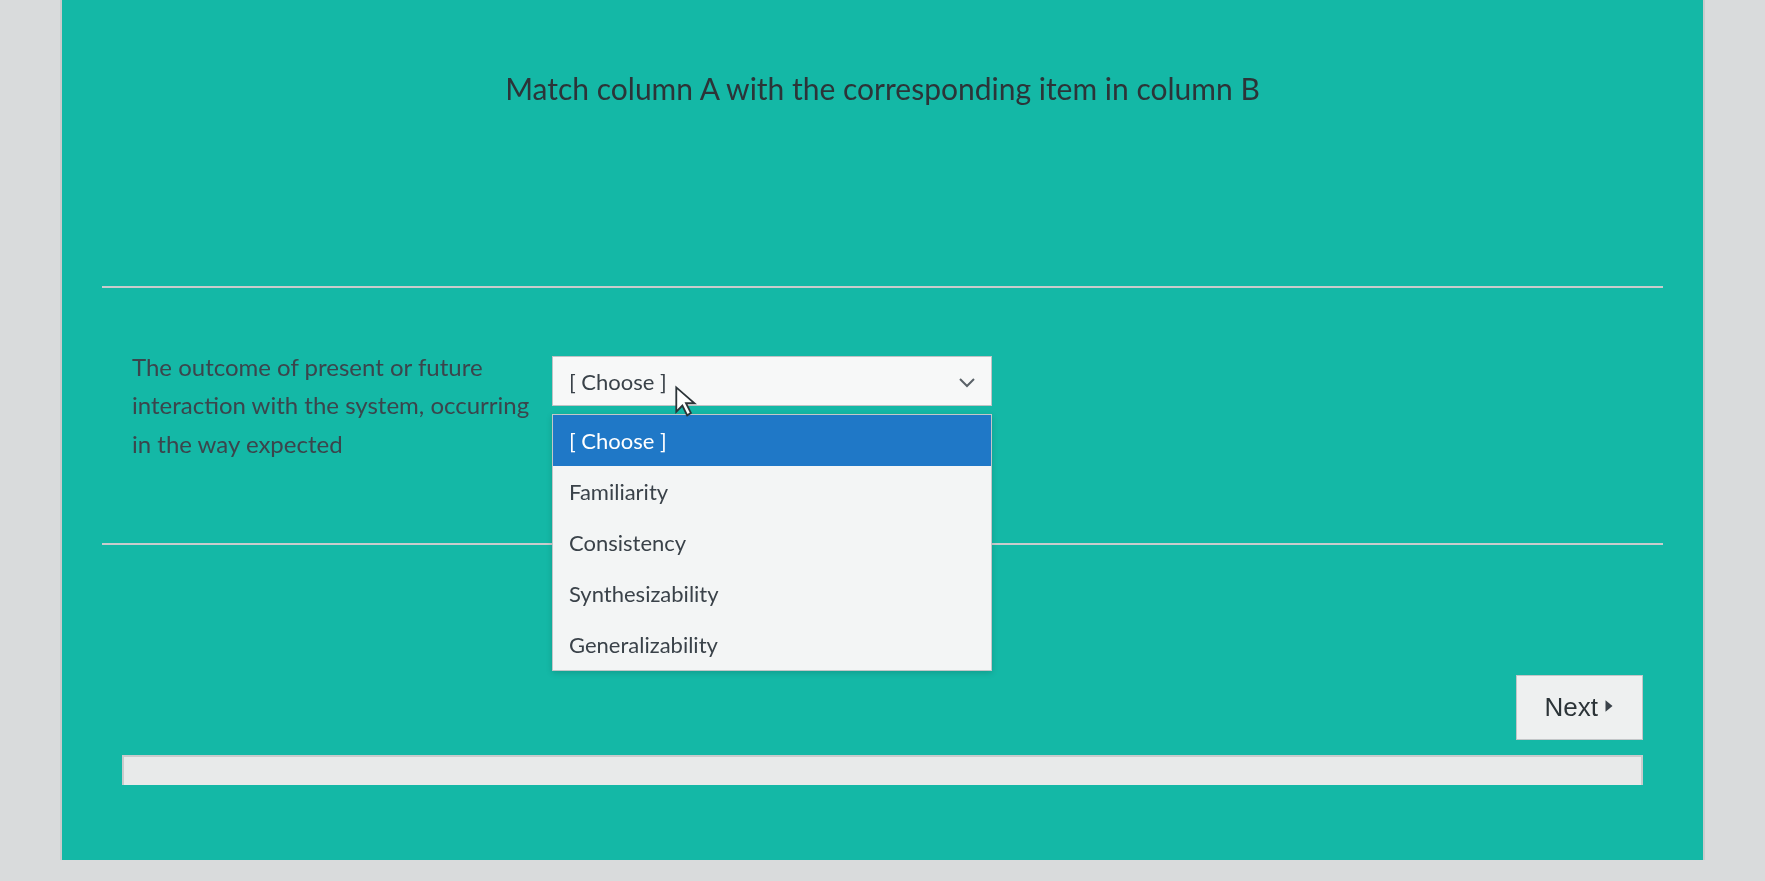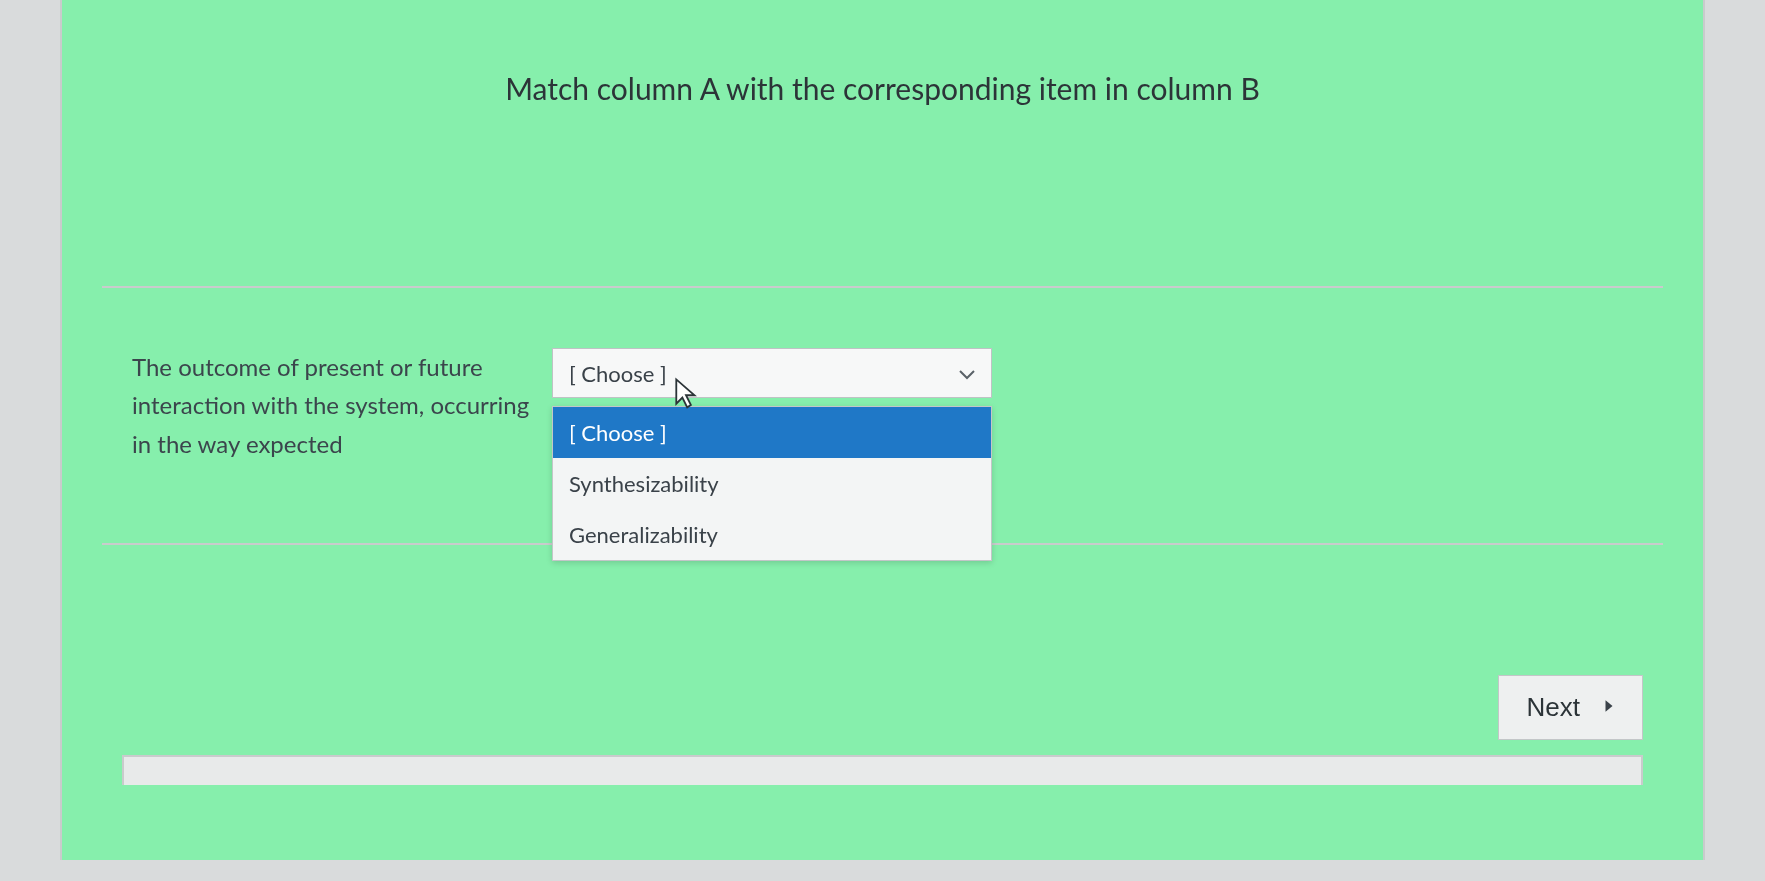--- a/index.html
+++ b/index.html
@@ -6,21 +6,21 @@
     body {
       font-family: "Lato", "Helvetica Neue", Arial, sans-serif;
       background: #d9dbdc;
       width: 1765px;
       height: 881px;
       overflow: hidden;
       color: #3a4249;
     }
     .main-container {
       margin: 0 60px;
-      background: #86efac;
+      background: #14b8a6;
       border-left: 2px solid #c9cbcc;
       border-right: 2px solid #c9cbcc;
       min-height: 860px;
       position: relative;
       padding-top: 70px;
     }
     .question-title {
       text-align: center;
       font-size: 30px;
       font-weight: 400;
@@ -42,21 +42,21 @@
       position: relative;
     }
     .prompt-text {
       flex: 0 0 420px;
       font-size: 24px;
       line-height: 1.6;
       color: #3b454c;
     }
     .select-wrap {
       position: relative;
-      margin-top: 0;
+      margin-top: 8px;
     }
     .select-box {
       width: 440px;
       height: 50px;
       background: #f7f8f8;
       border: 1px solid #bfc3c5;
       display: flex;
       align-items: center;
       justify-content: space-between;
       padding: 0 16px;
@@ -100,21 +100,21 @@
       right: 60px;
       bottom: 120px;
       background: #eef0f0;
       border: 1px solid #c3c6c8;
       padding: 16px 28px;
       font-size: 26px;
       color: #2c3438;
       cursor: pointer;
       display: flex;
       align-items: center;
-      gap: 24px;
+      gap: 6px;
     }
     .next-arrow {
       font-size: 16px;
       color: #3a4249;
     }
     .lower-panel {
       margin: 210px 60px 0 60px;
       height: 30px;
       border: 2px solid #c9cbcc;
       border-bottom: none;
@@ -139,20 +139,22 @@
         </span>
       </div>
       <div class="dropdown">
         <div class="dropdown-option highlight">[ Choose ]
           <span class="cursor-icon">
             <svg width="26" height="34" viewBox="0 0 20 28">
               <path d="M2 2 L2 22 L7 17 L11 25 L14 23 L10 15 L17 15 Z" fill="#fff" stroke="#2c3438" stroke-width="1.5"></path>
             </svg>
           </span>
         </div>
+        <div class="dropdown-option">Familiarity</div>
+        <div class="dropdown-option">Consistency</div>
         <div class="dropdown-option">Synthesizability</div>
         <div class="dropdown-option">Generalizability</div>
       </div>
     </div>
   </div>
   <button class="next-button">
     <span>Next</span>
     <span class="next-arrow">
       <svg width="10" height="14" viewBox="0 0 8 12">
           <path d="M1 1 L7 6 L1 11 Z" fill="#3a4249"></path>

